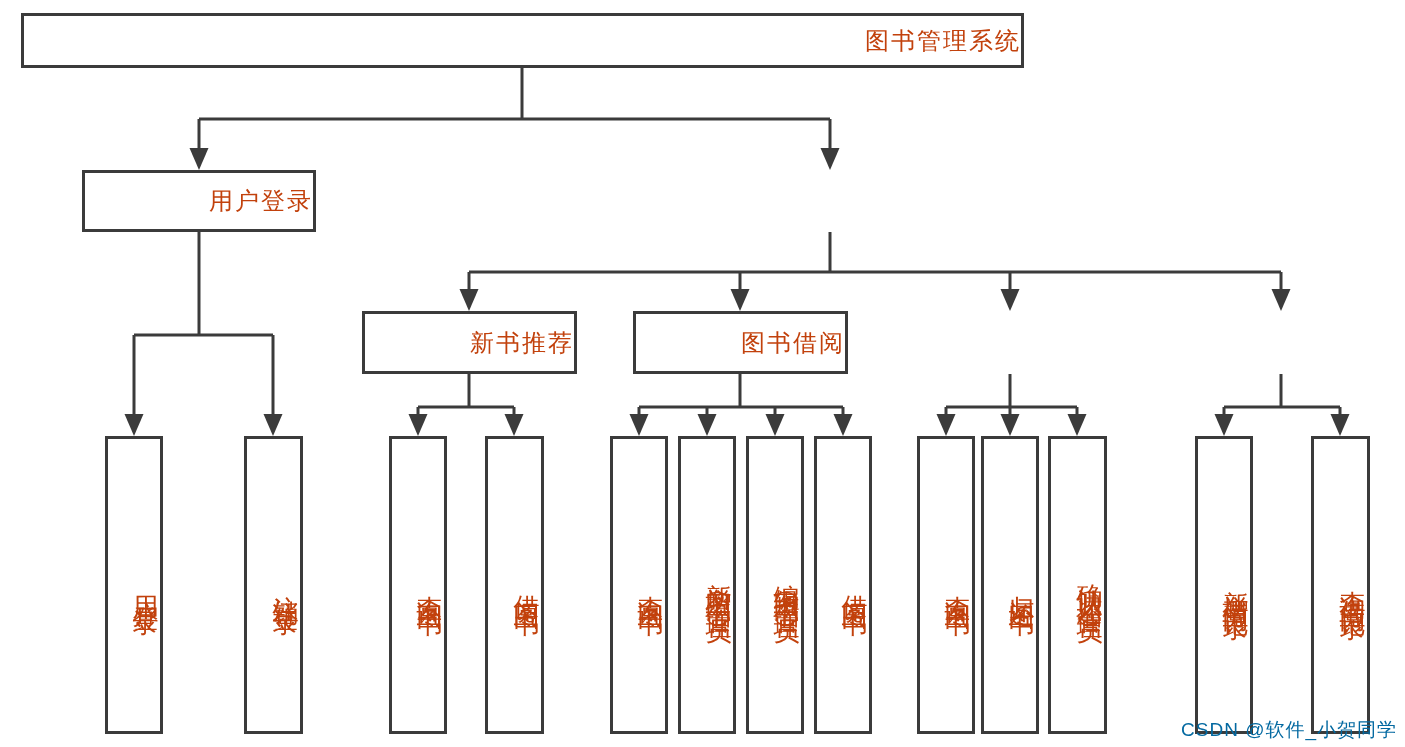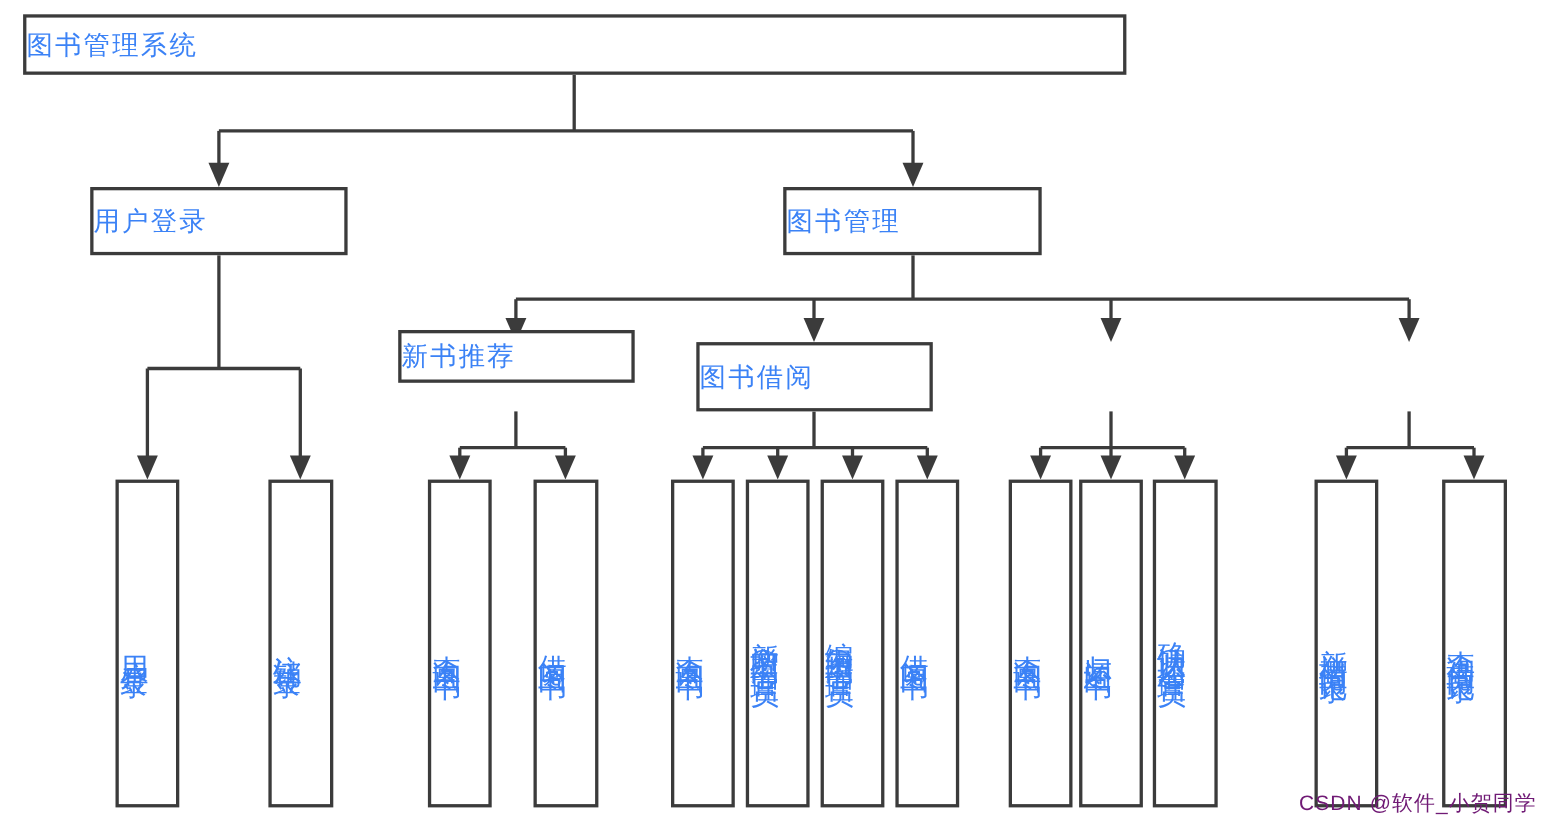--- a/index.html
+++ b/index.html
@@ -14,43 +14,43 @@
     position:absolute;left:0;top:0;width:1405px;height:747px;
     pointer-events:none;
   }
   .box{
     position:absolute;
     box-sizing:border-box;
     border:3px solid #3b3b3b;
     background:#ffffff;
     display:flex;
     align-items:center;
-    justify-content:flex-start;
-    color:#3b82f6;
+    justify-content:flex-end;
+    color:#c2410c;
   }
   .hbox span{
     font-size:24px;
     letter-spacing:2px;
     white-space:nowrap;
   }
   .vbox span{
     writing-mode:vertical-rl;
     text-orientation:mixed;
     font-size:26px;
     letter-spacing:5px;
     line-height:1.1;
     white-space:nowrap;
   }
   .watermark{
     position:absolute;
     right:8px;
     bottom:4px;
     font-size:19px;
     letter-spacing:1px;
-    color:#701a75;
+    color:#0369a1;
     white-space:nowrap;
     z-index:5;
   }
 </style>
 </head>
 <body>
 
 <div class="canvas">
 
   <svg class="connectors" viewBox="0 0 1405 747" xmlns="http://www.w3.org/2000/svg">
@@ -119,25 +119,22 @@
     </g>
   </svg>
 
   <div class="box hbox" style="left:21px;top:13px;width:1003px;height:55px">
     <span>图书管理系统</span>
   </div>
 
   <div class="box hbox" style="left:82px;top:170px;width:234px;height:62px">
     <span>用户登录</span>
   </div>
-  <div class="box hbox" style="left:712px;top:170px;width:235px;height:62px">
-    <span>图书管理</span>
-  </div>
 
-  <div class="box hbox" style="left:362px;top:300px;width:215px;height:48px">
+  <div class="box hbox" style="left:362px;top:311px;width:215px;height:63px">
     <span>新书推荐</span>
   </div>
   <div class="box hbox" style="left:633px;top:311px;width:215px;height:63px">
     <span>图书借阅</span>
   </div>
 
   <div class="box vbox" style="left:105px;top:436px;width:58px;height:298px">
     <span>用户登录</span>
   </div>
   <div class="box vbox" style="left:244px;top:436px;width:59px;height:298px">

